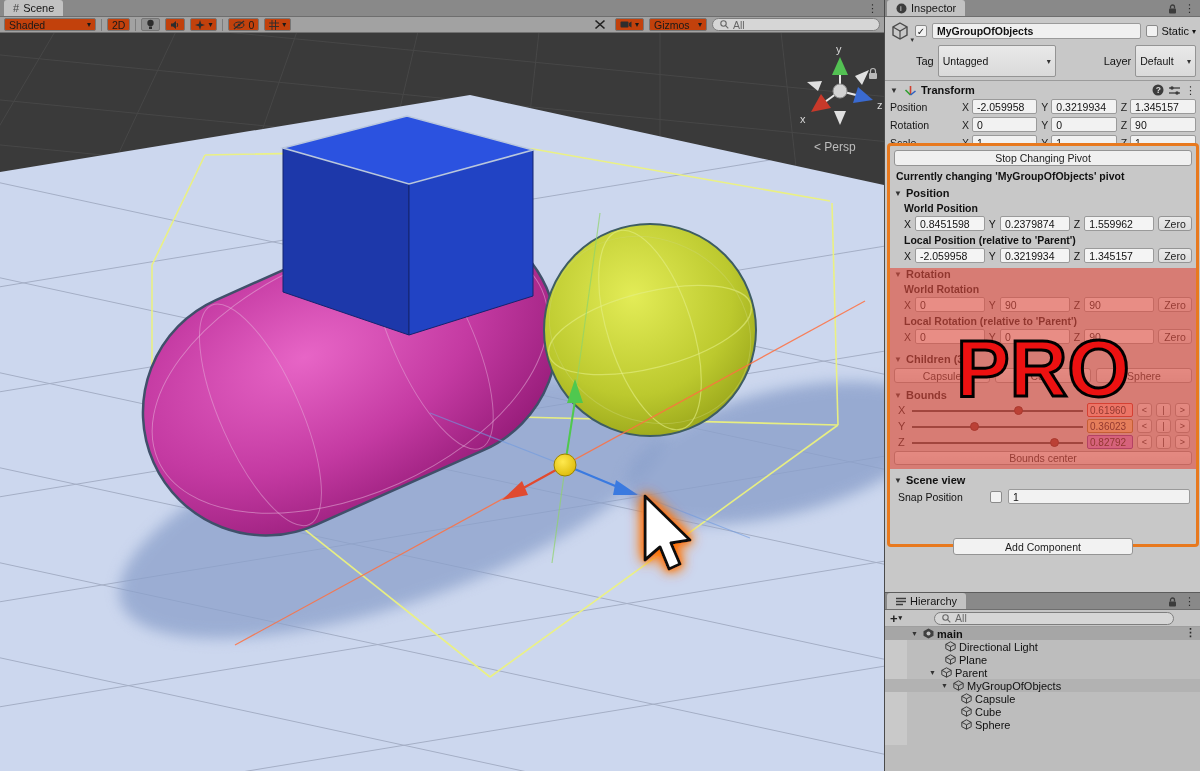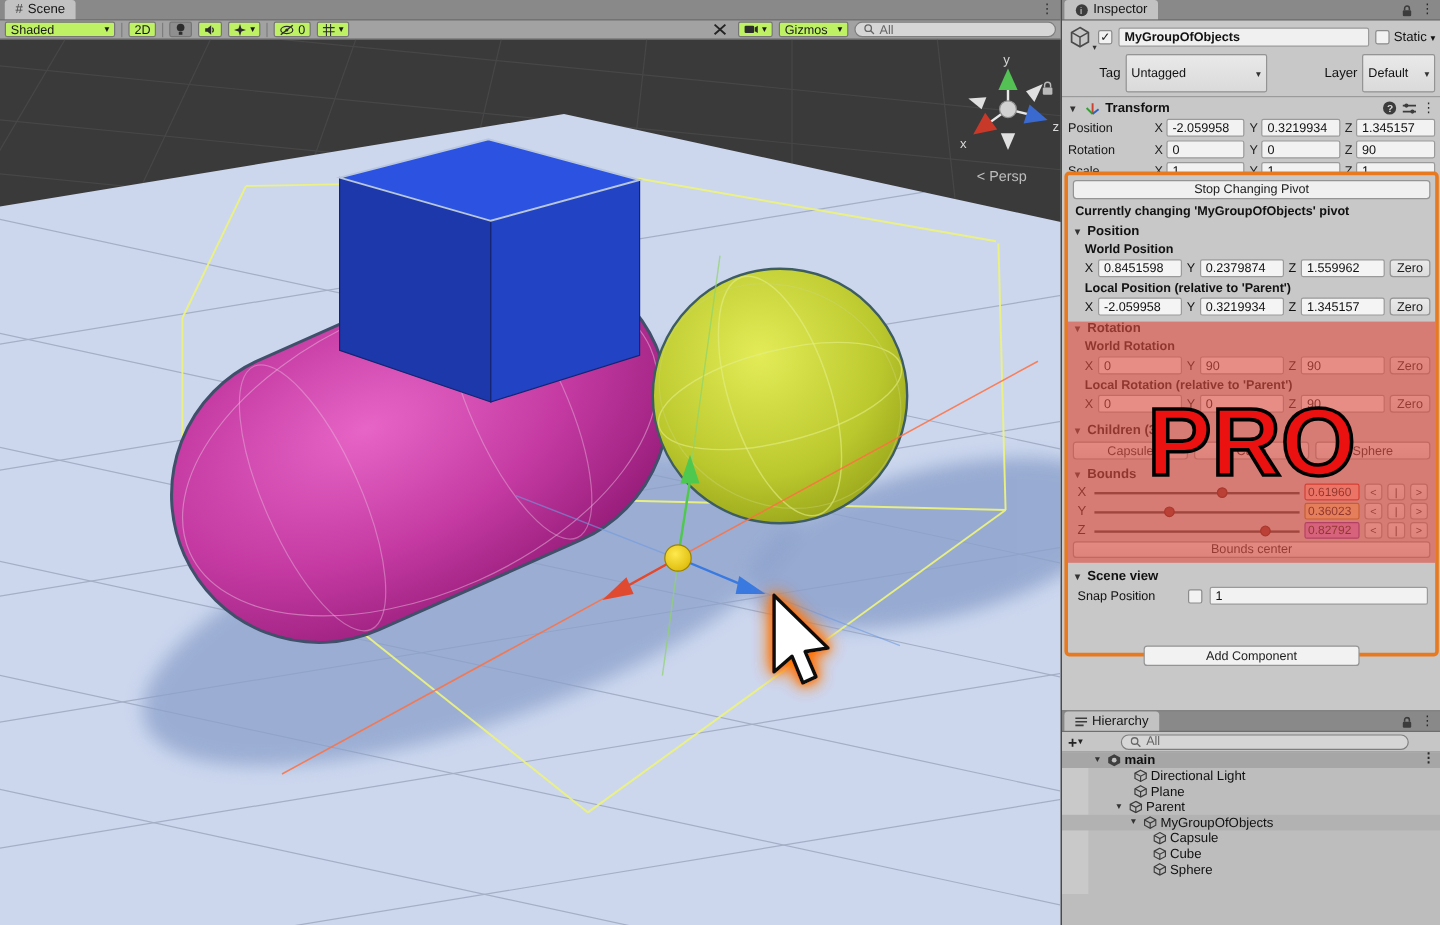--- a/index.html
+++ b/index.html
@@ -23,21 +23,21 @@
   .useselect .arrow { margin-left:auto; font-size:8px; color:#333; }
   .chk { width:12px; height:12px; background:#f2f2f2; border:1px solid #8b8b8b; border-radius:2px;
          display:flex; align-items:center; justify-content:center; font-size:10px; color:#222; }
   .fold { font-size:8px; color:#333; width:10px; display:inline-block; }
   .bold { font-weight:bold; }
 
   
   .scene-panel { position:absolute; left:0; top:0; width:884px; height:771px; background:#3a3a3a; }
   .scene-toolbar { display:flex; align-items:center; gap:5px; background:#a2a2a2; height:16px;
                    border-bottom:1px solid #707070; padding:0 4px; }
-  .tool-ctl { background:#bef264; border:1px solid #767676; border-radius:2px; height:13px;
+  .tool-ctl { background:#c2410c; border:1px solid #767676; border-radius:2px; height:13px;
               display:flex; align-items:center; gap:3px; padding:0 4px; font-size:10.5px; color:#191919; }
   .tool-ctl.pressed { background:#8f8f8f; }
   .tool-sep { width:1px; height:12px; background:#7d7d7d; }
   .searchbox { background:#d6d6d6; border:1px solid #7e7e7e; border-radius:8px; height:13px;
                display:flex; align-items:center; gap:4px; padding:0 7px; flex:1; max-width:168px; color:#666; font-size:10.5px; }
   .viewport { position:absolute; left:0; top:33px; width:884px; height:738px; }
 
   
   .right-col { position:absolute; left:884px; top:0; width:316px; height:771px; background:#c8c8c8; border-left:1px solid #4a4a4a; }
 

